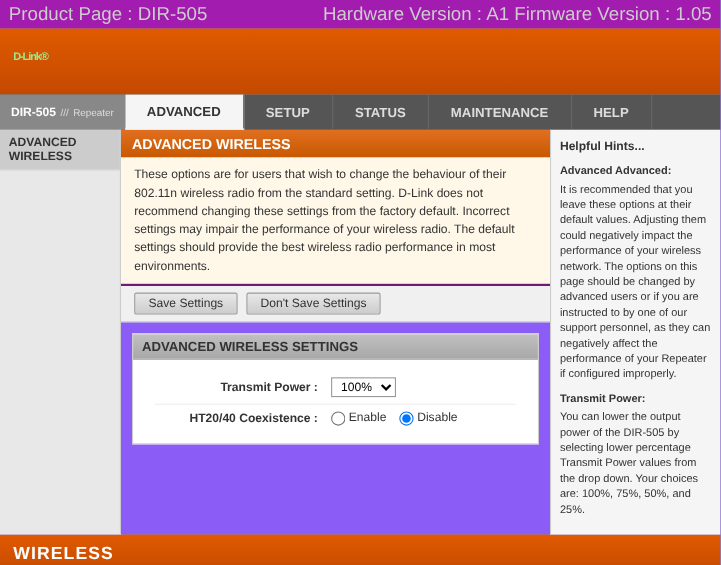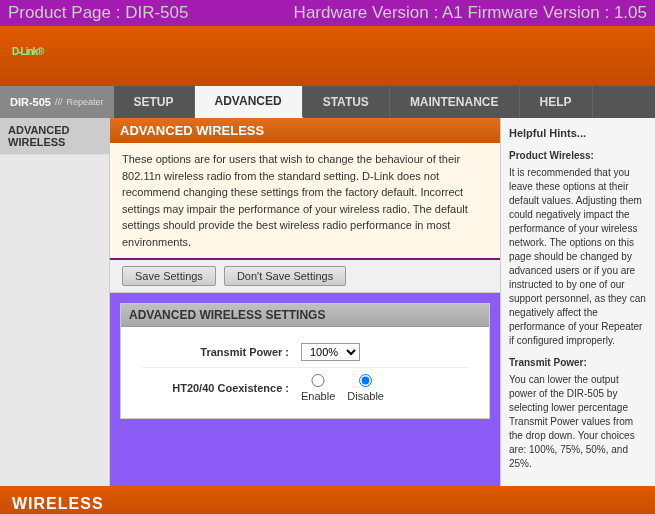--- a/index.html
+++ b/index.html
@@ -198,21 +198,20 @@
       display: flex;
       align-items: center;
       gap: 12px;
     }
 
     .radio-label {
       display: flex;
       gap: 3px;
       font-size: 11px;
       color: #333;
-      flex-direction: column;
     }
 
     
     #help-panel {
       width: 155px;
       background: #f5f5f5;
       border-left: 1px solid #ccc;
       padding: 8px;
       font-size: 10px;
       color: #333;
@@ -264,22 +263,22 @@
     <span>D-Link</span><span>®</span>
   </div>
 </div>
 
 <div id="nav">
   <div id="nav-brand">
     <span>DIR-505</span>
     <span style="font-size:9px; color:#ddd; font-weight:normal;">///</span>
     <span style="font-size:9px; color:#ddd; font-weight:normal;">Repeater</span>
   </div>
+  <div class="nav-tab active">ADVANCED</div>
   <div class="nav-tab">SETUP</div>
-  <div class="nav-tab active">ADVANCED</div>
   <div class="nav-tab">STATUS</div>
   <div class="nav-tab">MAINTENANCE</div>
   <div class="nav-tab">HELP</div>
 </div>
 
 <div id="main">
 
   <div id="sidebar">
     <div class="sidebar-item active">ADVANCED WIRELESS</div>
   </div>
@@ -328,21 +327,21 @@
           </div>
         </div>
 
       </div>
     </div>
   </div>
 
   <div id="help-panel">
     <div class="help-title">Helpful Hints...</div>
 
-    <div class="help-subtitle">Product Wireless:</div>
+    <div class="help-subtitle">Advanced Advanced:</div>
     <div>It is recommended that you leave these options at their default values. Adjusting them could negatively impact the performance of your wireless network. The options on this page should be changed by advanced users or if you are instructed to by one of our support personnel, as they can negatively affect the performance of your Repeater if configured improperly.</div>
 
     <div class="help-subtitle">Transmit Power:</div>
     <div>You can lower the output power of the DIR-505 by selecting lower percentage Transmit Power values from the drop down. Your choices are: 100%, 75%, 50%, and 25%.</div>
   </div>
 
 </div>
 
 <div id="bottom-bar">
   <span class="wireless-label">WIRELESS</span>

